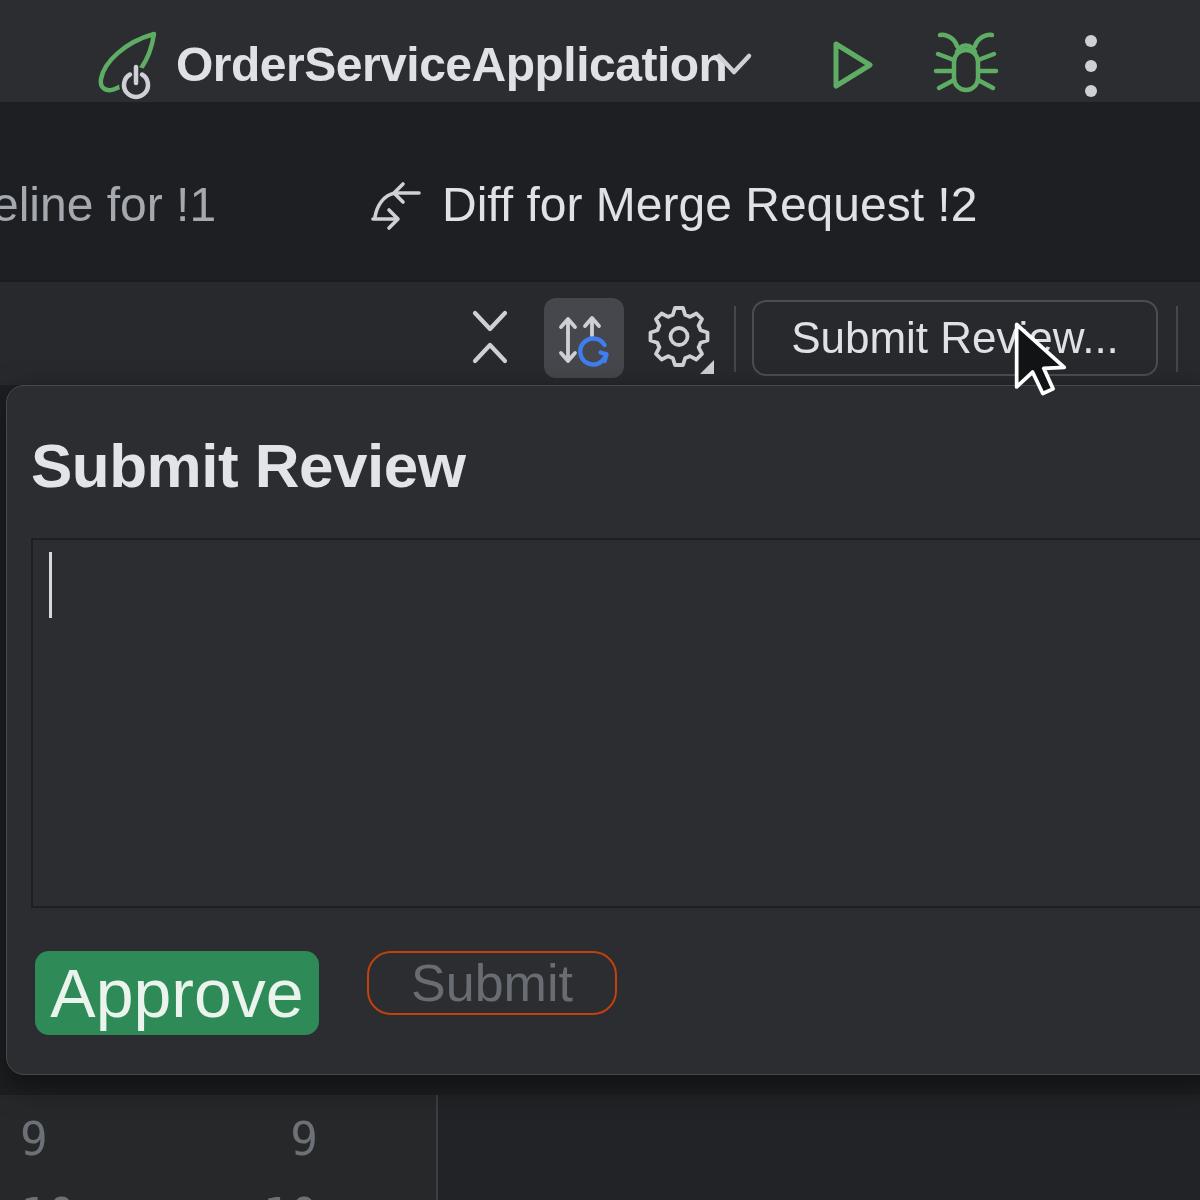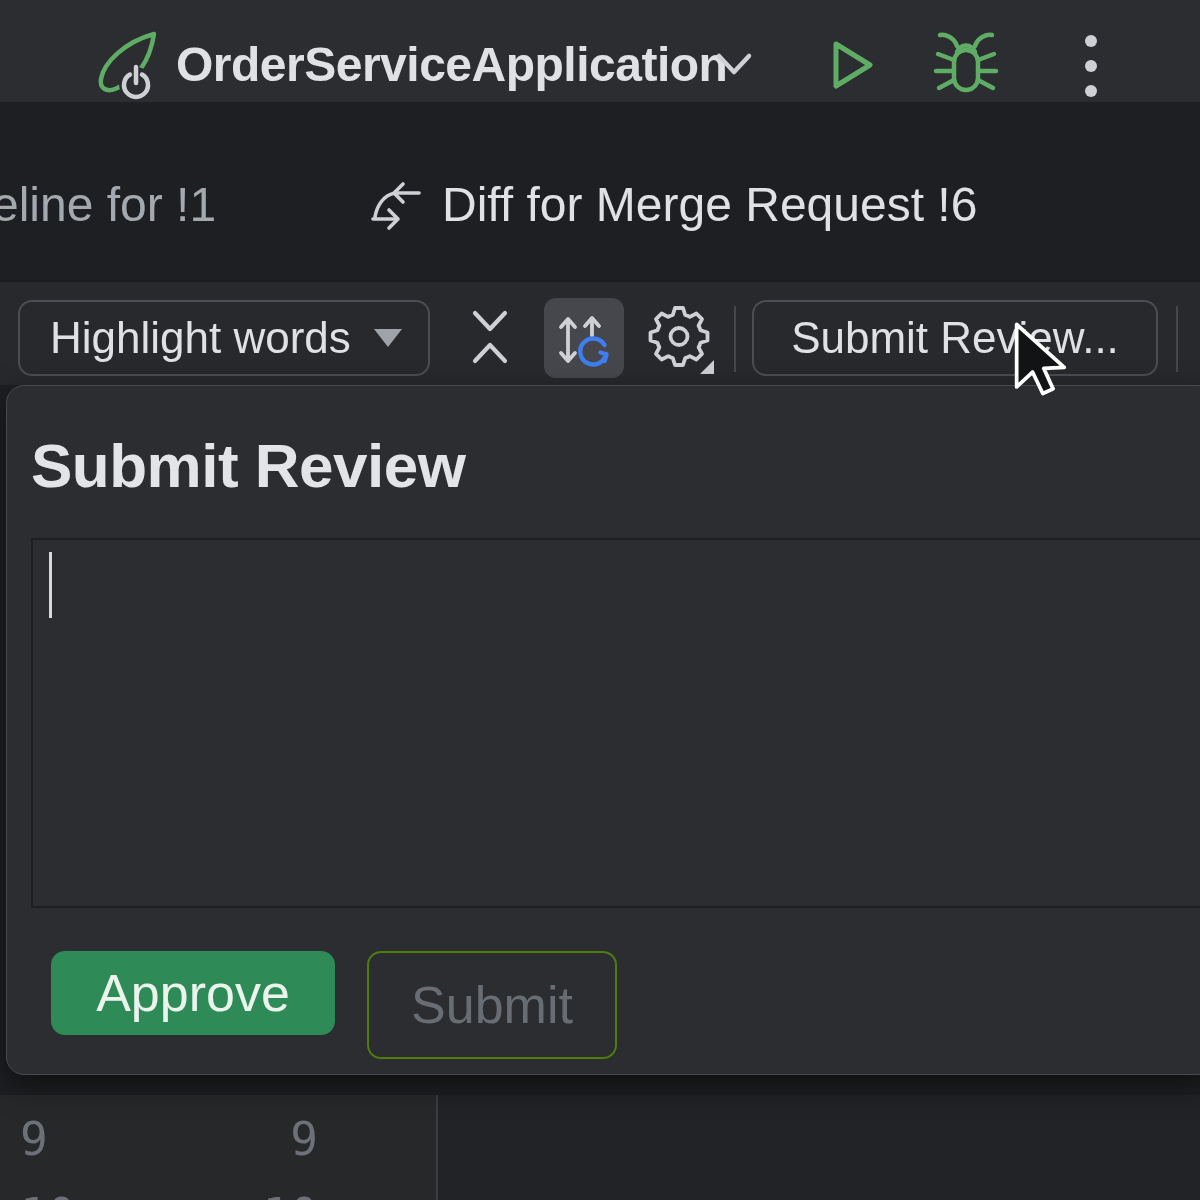--- a/index.html
+++ b/index.html
@@ -61,25 +61,25 @@
   
   .popup{position:absolute;left:6px;top:385px;width:1210px;height:690px;background:var(--popup-bg);
     border:1px solid var(--popup-border);border-radius:18px;
     box-shadow:0 10px 30px rgba(0,0,0,0.5);}
   .popup-title{position:absolute;left:24px;top:44px;font-size:62px;font-weight:bold;
     color:#e2e4e8;letter-spacing:-0.5px;}
   .comment-box{position:absolute;left:24px;top:152px;width:1182px;height:370px;
     border:2px solid #1d1f22;background:var(--popup-bg);cursor:text;}
   .comment-text{font-size:44px;color:var(--text-primary);}
   .caret{position:absolute;left:16px;top:12px;width:3px;height:66px;background:#d6d8dc;}
-  .approve-btn{position:absolute;left:44px;top:565px;width:284px;height:84px;border:none;
-    border-radius:14px;background:var(--approve-green);color:#eaf3ec;font-size:52px;
+  .approve-btn{position:absolute;left:28px;top:565px;width:284px;height:84px;border:none;
+    border-radius:14px;background:var(--approve-green);color:#eaf3ec;font-size:68px;
     font-family:inherit;cursor:pointer;}
-  .submit-btn{position:absolute;left:360px;top:565px;width:250px;height:108px;
-    border:2px solid #4d7c0f;border-radius:14px;background:transparent;
+  .submit-btn{position:absolute;left:360px;top:565px;width:250px;height:64px;
+    border:2px solid #c2410c;border-radius:24px;background:transparent;
     color:var(--text-disabled);font-size:52px;font-family:inherit;}
 
   
   .editor-strip{position:absolute;left:0;top:1095px;width:1200px;height:105px;}
   .editor-left{position:absolute;left:0;top:0;width:436px;height:105px;background:var(--editor-left);}
   .editor-sep{position:absolute;left:436px;top:0;width:2px;height:105px;background:#3b3e42;}
   .editor-right{position:absolute;left:438px;top:0;width:762px;height:105px;background:var(--editor-right);}
   .gutter-col{position:absolute;top:6px;font-family:"DejaVu Sans Mono","Liberation Mono",monospace;
     font-size:46px;line-height:76px;color:var(--gutter-num);}
   .gutter-col-1{left:20px;text-align:left;}
@@ -150,21 +150,21 @@
         <svg viewBox="0 0 60 60" width="60" height="60">
           <g class="stroke-gray" stroke-width="3.6">
             <path d="M53 17 H29"></path>
               <path d="M37 8 L28 17 L37 26"></path>
             <path d="M29 17 C18 19 11 29 9 41"></path>
             <path d="M7 43 H31"></path>
               <path d="M23 34 L32 43 L23 52"></path>
           </g>
         </svg>
       </span>
-      <span class="tab-diff-label">Diff for Merge Request !6</span>
+      <span class="tab-diff-label">Diff for Merge Request !2</span>
     </div>
     <button class="tab-close">
       <svg viewBox="0 0 38 38" width="38" height="38">
         <g stroke="#8c9097" stroke-width="3.6" stroke-linecap="round" fill="none">
           <path d="M7 7 L31 31"></path>
             <path d="M31 7 L7 31"></path>
         </g>
       </svg>
     </button>
     <span class="gitlab-logo">
@@ -172,24 +172,20 @@
         <path fill="var(--gitlab-red,#e24329)" d="m97.5 37.7-.1-.3-13.4-35a3.5 3.5 0 0 0-6.7.4l-9.1 27.8H31.8L22.7 2.8a3.5 3.5 0 0 0-6.7-.4l-13.4 35-.1.3a24.9 24.9 0 0 0 8.3 28.8l.1.1 12.3 9.2 6.1 4.6 3.7 2.8a6.3 6.3 0 0 0 7.6 0l3.7-2.8 6.1-4.6 12.4-9.3a24.9 24.9 0 0 0 8.2-28.8Z"></path>
         <path fill="var(--gitlab-orange,#fc6d26)" d="m97.5 37.7-.1-.3a45.4 45.4 0 0 0-18 8.1L50 67.7l18.7 14.2 12.4-9.3a24.9 24.9 0 0 0 8.4-28.9Z"></path>
         <path fill="var(--gitlab-yellow,#fca326)" d="m31.3 81.9 6.1 4.6 3.7 2.8a6.3 6.3 0 0 0 7.6 0l3.7-2.8 6.1-4.6L50 67.7 31.3 81.9Z"></path>
         <path fill="var(--gitlab-orange,#fc6d26)" d="M20.6 45.5a45.4 45.4 0 0 0-18-8l-.1.2a24.9 24.9 0 0 0 8.3 28.8l.1.1 12.3 9.2L42 67.7 20.6 45.5Z"></path>
       </svg>
     </span>
     <div class="tab-scroll-thumb"></div>
   </div>
 
   <div class="difftoolbar">
-    <div class="hl-btn">
-      <span class="hl-label">Highlight words</span>
-      <span class="hl-caret"></span>
-    </div>
     <button class="collapse-btn">
       <svg viewBox="0 0 60 66" width="60" height="66">
         <g class="stroke-gray" stroke-width="4.2">
           <path d="M15 9 L30 25 L45 9"></path>
           <path d="M15 57 L30 41 L45 57"></path>
         </g>
       </svg>
     </button>
     <button class="sync-toggle">
       <svg viewBox="0 0 64 64" width="64" height="64" style="margin:8px auto 0 auto;width:64px;height:64px;">

